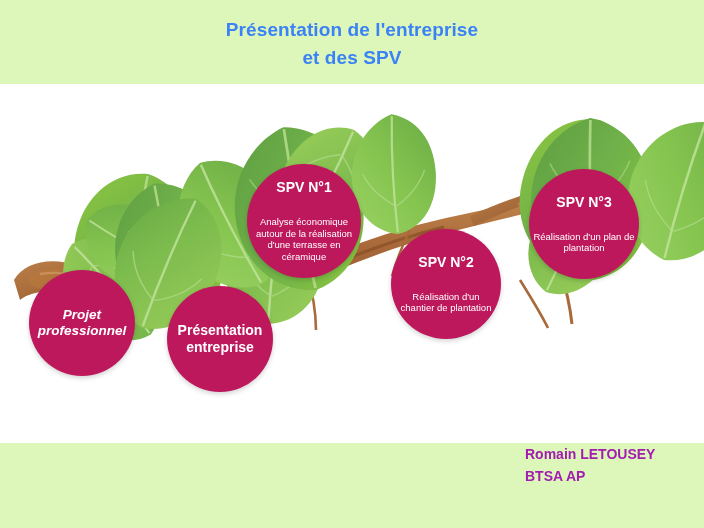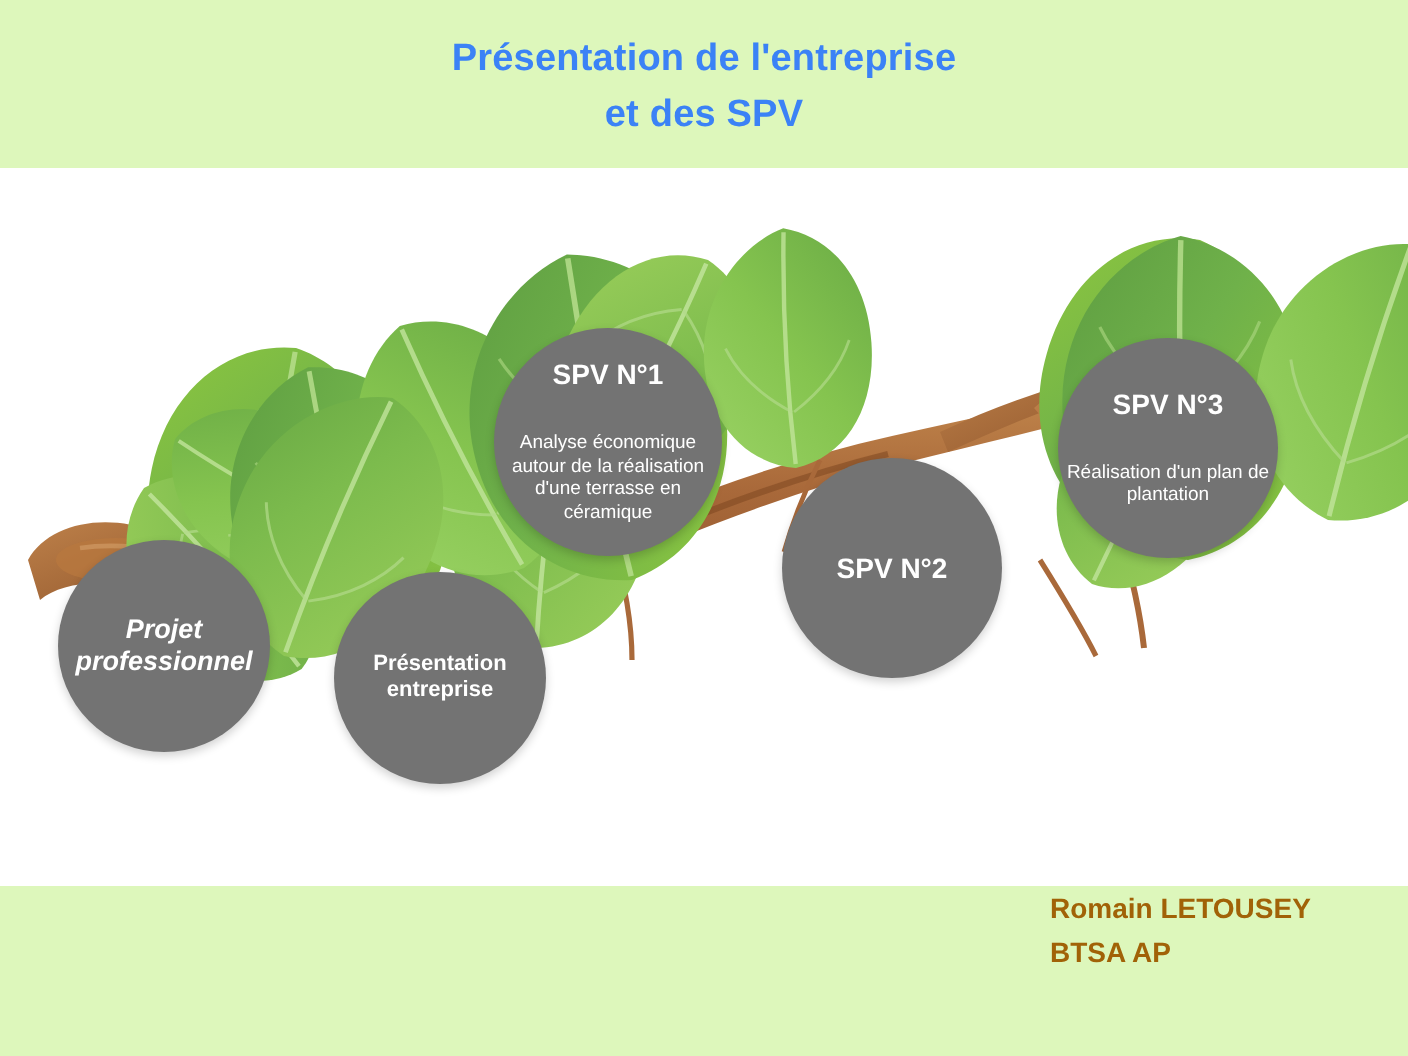--- a/index.html
+++ b/index.html
@@ -42,21 +42,21 @@
     position: absolute;
     left: 0;
     top: 84px;
     width: 704px;
     height: 359px;
   }
 
   .node {
     position: absolute;
     border-radius: 50%;
-    background: #737373;
+    background: #be185d;
     color: #ffffff;
     display: flex;
     flex-direction: column;
     align-items: center;
     justify-content: center;
     text-align: center;
     box-sizing: border-box;
     box-shadow: 0 2px 5px rgba(0,0,0,0.18);
   }
   .node .node-title {
@@ -73,21 +73,21 @@
     left: 29px; top: 270px; width: 106px; height: 106px;
     padding: 6px;
   }
   #node-projet .node-title { font-size: 13.5px; }
 
   
   #node-presentation {
     left: 167px; top: 286px; width: 106px; height: 106px;
     padding: 6px;
   }
-  #node-presentation .node-title { font-size: 11px; }
+  #node-presentation .node-title { font-size: 14px; }
 
   
   #node-spv1 {
     left: 247px; top: 164px; width: 114px; height: 114px;
     padding: 7px 4px;
   }
   #node-spv1 .node-title { font-size: 14px; }
   #node-spv1 .node-desc { font-size: 9.5px; }
 
   
@@ -105,21 +105,21 @@
   }
   #node-spv3 .node-title { font-size: 14px; }
   #node-spv3 .node-desc { font-size: 9.5px; }
 
   #footer {
     position: absolute;
     left: 525px;
     top: 444px;
     font-size: 14px;
     font-weight: bold;
-    color: #a16207;
+    color: #a21caf;
     line-height: 1.55;
     white-space: pre-line;
   }
 </style>
 </head>
 <body>
 
 <div id="slide">
 
   <div class="band" id="band-top"></div>
@@ -345,20 +345,21 @@
 entreprise</div>
   </div>
 
   <div class="node" id="node-spv1">
     <div class="node-title">SPV N°1</div>
     <div class="node-desc">Analyse économique autour de la réalisation d'une terrasse en céramique</div>
   </div>
 
   <div class="node" id="node-spv2">
     <div class="node-title">SPV N°2</div>
+    <div class="node-desc">Réalisation d'un chantier de plantation</div>
   </div>
 
   <div class="node" id="node-spv3">
     <div class="node-title">SPV N°3</div>
     <div class="node-desc">Réalisation d'un plan de plantation</div>
   </div>
 
   <div id="footer">Romain LETOUSEY
 BTSA AP</div>
 

